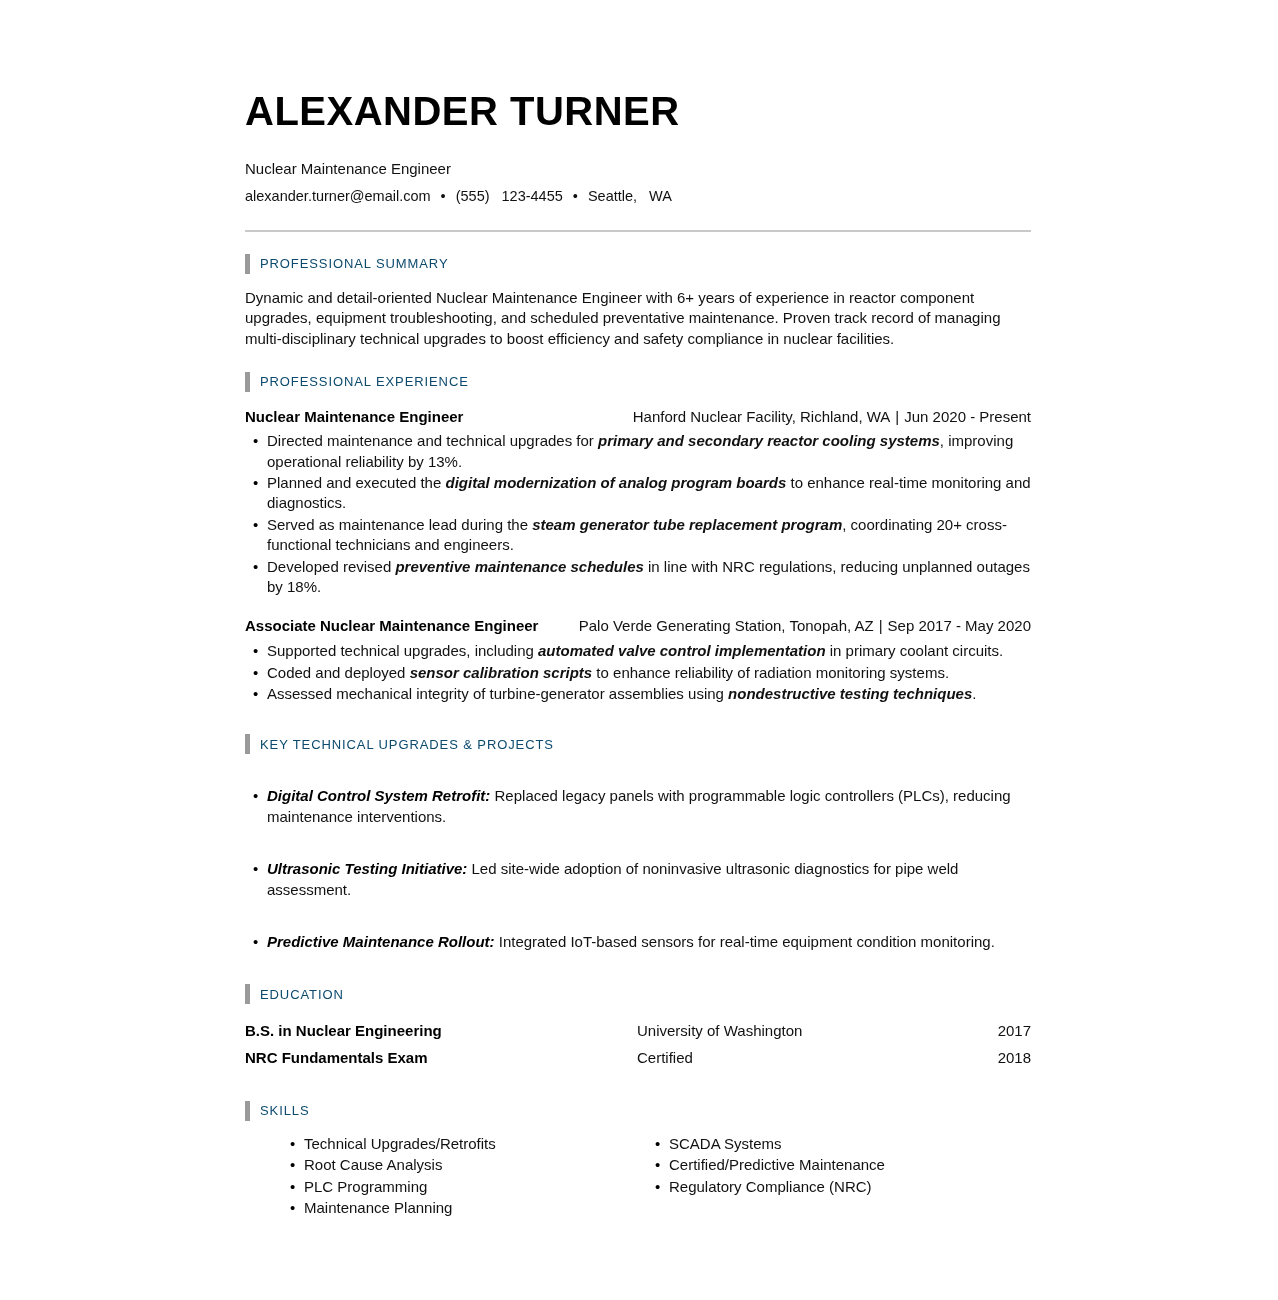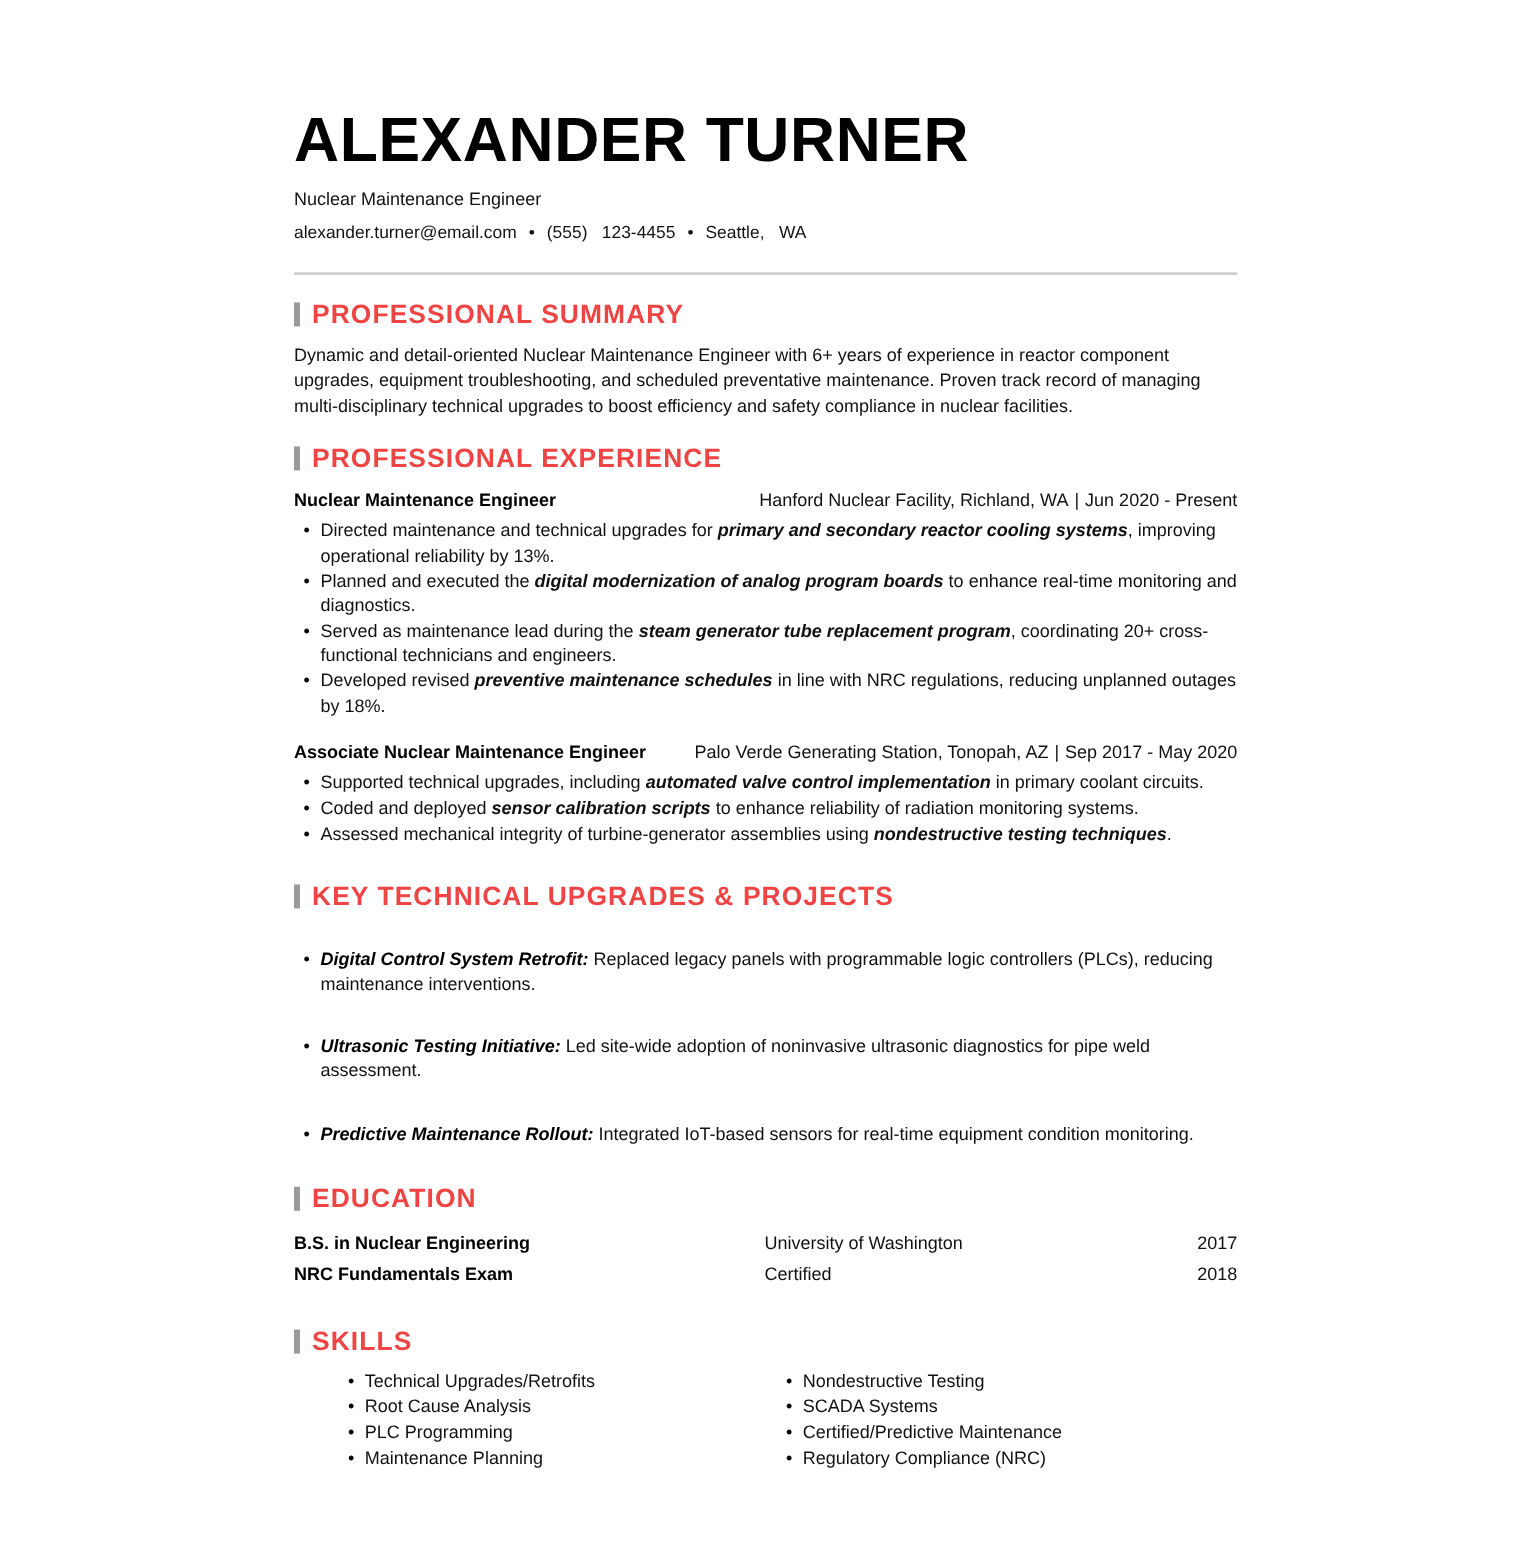--- a/index.html
+++ b/index.html
@@ -23,25 +23,25 @@
   }
   .resume {
     position: absolute;
     left: 245px;
     top: 88px;
     width: 786px;
   }
 
   
   .name {
-    font-size: 52px;
+    font-size: 40px;
     font-weight: bold;
     letter-spacing: 0.5px;
     line-height: 1.15;
-    margin: 0 0 8px 0;
+    margin: 0 0 24px 0;
     color: #000;
   }
   .headline {
     font-size: 15px;
     line-height: 1.45;
     margin: 0 0 6px 0;
     color: #111;
   }
   .contact-line {
     font-size: 14.5px;
@@ -76,24 +76,24 @@
     margin-bottom: 14px;
   }
   .accent-bar {
     display: inline-block;
     width: 5px;
     height: 20px;
     background: #9a9a9a;
     flex: 0 0 auto;
   }
   .section-title {
-    font-size: 22px;
-    font-weight: bold;
+    font-size: 13px;
+    font-weight: normal;
     letter-spacing: 0.9px;
-    color: #ef4444;
+    color: #0c4a6e;
     line-height: 1;
   }
 
   
   .summary-text {
     font-size: 15px;
     line-height: 1.38;
     color: #111;
     margin: 0;
     text-align: left;
@@ -334,21 +334,20 @@
         <div class="skills-col">
           <ul class="skill-list">
             <li>Technical Upgrades/Retrofits</li>
             <li>Root Cause Analysis</li>
             <li>PLC Programming</li>
             <li>Maintenance Planning</li>
           </ul>
         </div>
         <div class="skills-col">
           <ul class="skill-list">
-            <li>Nondestructive Testing</li>
             <li>SCADA Systems</li>
             <li>Certified/Predictive Maintenance</li>
             <li>Regulatory Compliance (NRC)</li>
           </ul>
         </div>
       </div>
     </div>
 
   </div>
 </div>

